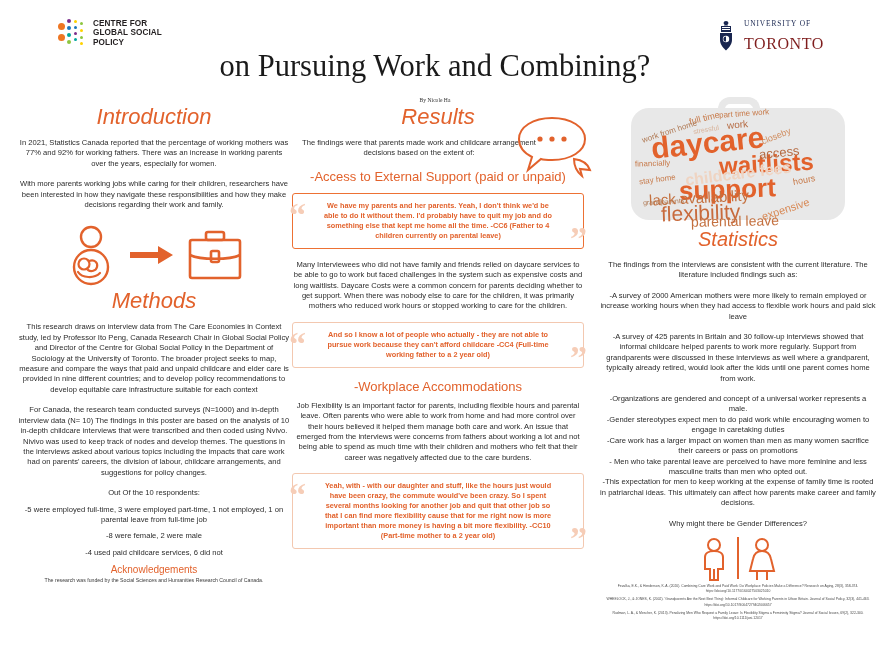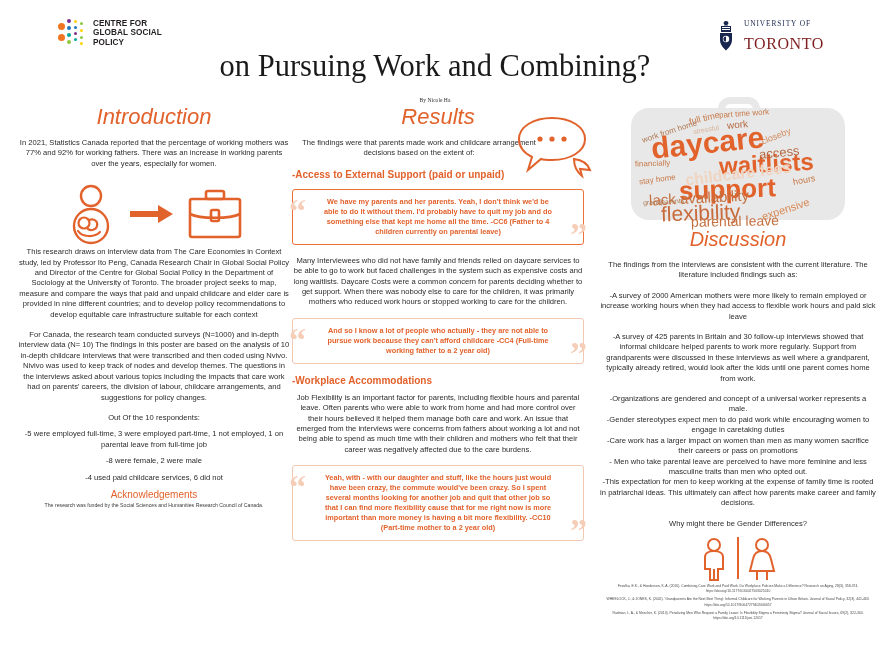--- a/index.html
+++ b/index.html
@@ -114,23 +114,23 @@
   p.body {
     margin: 0 0 10px 0;
     font-size: 7.6px;
     line-height: 10.4px;
     color: #2b2b2b;
     text-align: center;
   }
   p.body.tight { margin-bottom: 6px; }
   .sub-head {
     color: #e2622c;
-    font-size: 10px;
-    font-weight: bold;
-    text-align: left;
+    font-size: 13px;
+    font-weight: normal;
+    text-align: center;
     margin: 8px 0 7px 0;
   }
   .mini-head {
     color: #e2622c;
     font-size: 10px;
     text-align: center;
     margin: 4px 0 2px 0;
   }
   .ack-body {
     font-size: 5.2px;
@@ -276,40 +276,42 @@
         <span class="uoft-small">UNIVERSITY OF</span>
         <span class="uoft-big">TORONTO</span>
       </div>
     </div>
   </div>
 
   <div class="col col-left">
 
     <h2 class="sec-head">Introduction</h2>
     <p class="body">In 2021, Statistics Canada reported that the percentage of working mothers was 77% and 92% for working fathers. There was an increase in working parents over the years, especially for women.</p>
+    <p class="body">With more parents working jobs while caring for their children, researchers have been interested in how they navigate these responsibilities and how they make decisions regarding their work and family.</p>
 
     <div class="icon-row">
       <svg width="54" height="62" viewBox="0 0 54 62">
         <circle cx="27" cy="13" r="10" fill="none" stroke="#e2622c" stroke-width="2.4"></circle>
         <circle cx="27" cy="43" r="17" fill="none" stroke="#e2622c" stroke-width="2.4"></circle>
         <circle cx="20" cy="40" r="5.5" fill="none" stroke="#e2622c" stroke-width="2.2"></circle>
         <path d="M25 37 c6 -2 9 2 8 6 c-1 4 -6 5 -9 3" fill="none" stroke="#e2622c" stroke-width="2.2" stroke-linecap="round"></path>
         <path d="M14 48 c4 6 16 7 22 1" fill="none" stroke="#e2622c" stroke-width="2.2" stroke-linecap="round"></path>
       </svg>
       <svg width="44" height="20" viewBox="0 0 44 20">
         <path d="M0 7 h28 v-6 l15 9 l-15 9 v-6 h-28 z" fill="#e2622c"></path>
       </svg>
       <svg width="58" height="52" viewBox="0 0 58 52">
         <rect x="20" y="3" width="18" height="8" rx="2" fill="none" stroke="#e2622c" stroke-width="2.6"></rect>
         <rect x="4" y="11" width="50" height="38" rx="2" fill="none" stroke="#e2622c" stroke-width="2.6"></rect>
         <path d="M4 26 c10 5 40 5 50 0" fill="none" stroke="#e2622c" stroke-width="2.6"></path>
         <rect x="25" y="22" width="8" height="11" rx="1.5" fill="none" stroke="#e2622c" stroke-width="2.6"></rect>
       </svg>
     </div>
 
+    <h2 class="sec-head">Methods</h2>
     <p class="body">This research draws on interview data from The Care Economies in Context study, led by Professor Ito Peng, Canada Research Chair in Global Social Policy and Director of the Centre for Global Social Policy in the Department of Sociology at the University of Toronto. The broader project seeks to map, measure and compare the ways that paid and unpaid childcare and elder care is provided in nine different countries; and to develop policy recommendations to develop equitable care infrastructure suitable for each context</p>
     <p class="body">For Canada, the research team conducted surveys (N=1000) and in-depth interview data (N= 10) The findings in this poster are based on the analysis of 10 in-depth childcare interviews that were transcribed and then coded using Nvivo. Nivivo was used to keep track of nodes and develop themes. The questions in the interviews asked about various topics including the impacts that care work had on parents' careers, the division of labour, childcare arrangements, and suggestions for policy changes.</p>
 
     <p class="body tight">Out Of the 10 respondents:</p>
     <p class="body tight">-5 were employed full-time, 3 were employed part-time, 1 not employed, 1 on parental leave from full-time job</p>
     <p class="body tight">-8 were female, 2 were male</p>
     <p class="body tight">-4 used paid childcare services, 6 did not</p>
 
     <div class="mini-head">Acknowledgements</div>
     <p class="ack-body">The research was funded by the Social Sciences and Humanities Research Council of Canada.</p>
@@ -378,21 +380,21 @@
           <span class="wc-word" style="left: 96px; top: 16px; font-size: 10px; color: rgb(181, 106, 66); font-weight: normal; transform: rotate(-5deg);">work</span>
           <span class="wc-word" style="left: 10px; top: 24px; font-size: 8px; color: rgb(176, 122, 85); font-weight: normal; transform: rotate(-18deg);">work from home</span>
           <span class="wc-word" style="left: 62px; top: 22px; font-size: 7px; color: rgb(217, 180, 156); font-weight: normal; transform: rotate(-10deg);">stressful</span>
           <span class="wc-word" style="left: 4px; top: 56px; font-size: 8px; color: rgb(199, 122, 74); font-weight: normal; transform: rotate(-2deg);">financially</span>
           <span class="wc-word" style="left: 8px; top: 72px; font-size: 8px; color: rgb(199, 122, 74); font-weight: normal; transform: rotate(-8deg);">stay home</span>
           <span class="wc-word" style="left: 12px; top: 94px; font-size: 7px; color: rgb(176, 122, 85); font-weight: normal; transform: rotate(-3deg);">grandparents</span>
           <span class="wc-word" style="left: 162px; top: 72px; font-size: 9px; color: rgb(199, 122, 74); font-weight: normal; transform: rotate(-10deg);">hours</span>
         </div>
     </div>
 
-    <h2 class="sec-head small">Discussion</h2>
+    <h2 class="sec-head small">Statistics</h2>
     <p class="body">The findings from the interviews are consistent with the current literature. The literature included findings such as:</p>
     <p class="body">-A survey of 2000 American mothers were more likely to remain employed or increase working hours when they had access to flexible work hours and paid sick leave</p>
     <p class="body">-A survey of 425 parents in Britain and 30 follow-up  interviews showed that informal childcare helped parents to work more regularly. Support from grandparents were discussed in these interviews as well where a grandparent, typically already retired, would look after the kids until one parent comes home from work.</p>
 
     <p class="body" style="white-space:pre-line;">-Organizations are gendered and concept of a universal worker represents a male.
 -Gender stereotypes expect men to do paid work while encouraging women to engage in caretaking duties
 -Care work has a larger impact on women than men as many women sacrifice their careers or pass on promotions
 - Men who take parental leave are perceived to have more feminine and less masculine traits than men who opted out.
 -This expectation for men to keep working at the expense of family time is rooted in patriarchal ideas. This ultimately can affect how parents make career and family decisions.</p>
     <p class="body tight">Why might there be Gender Differences?</p>

